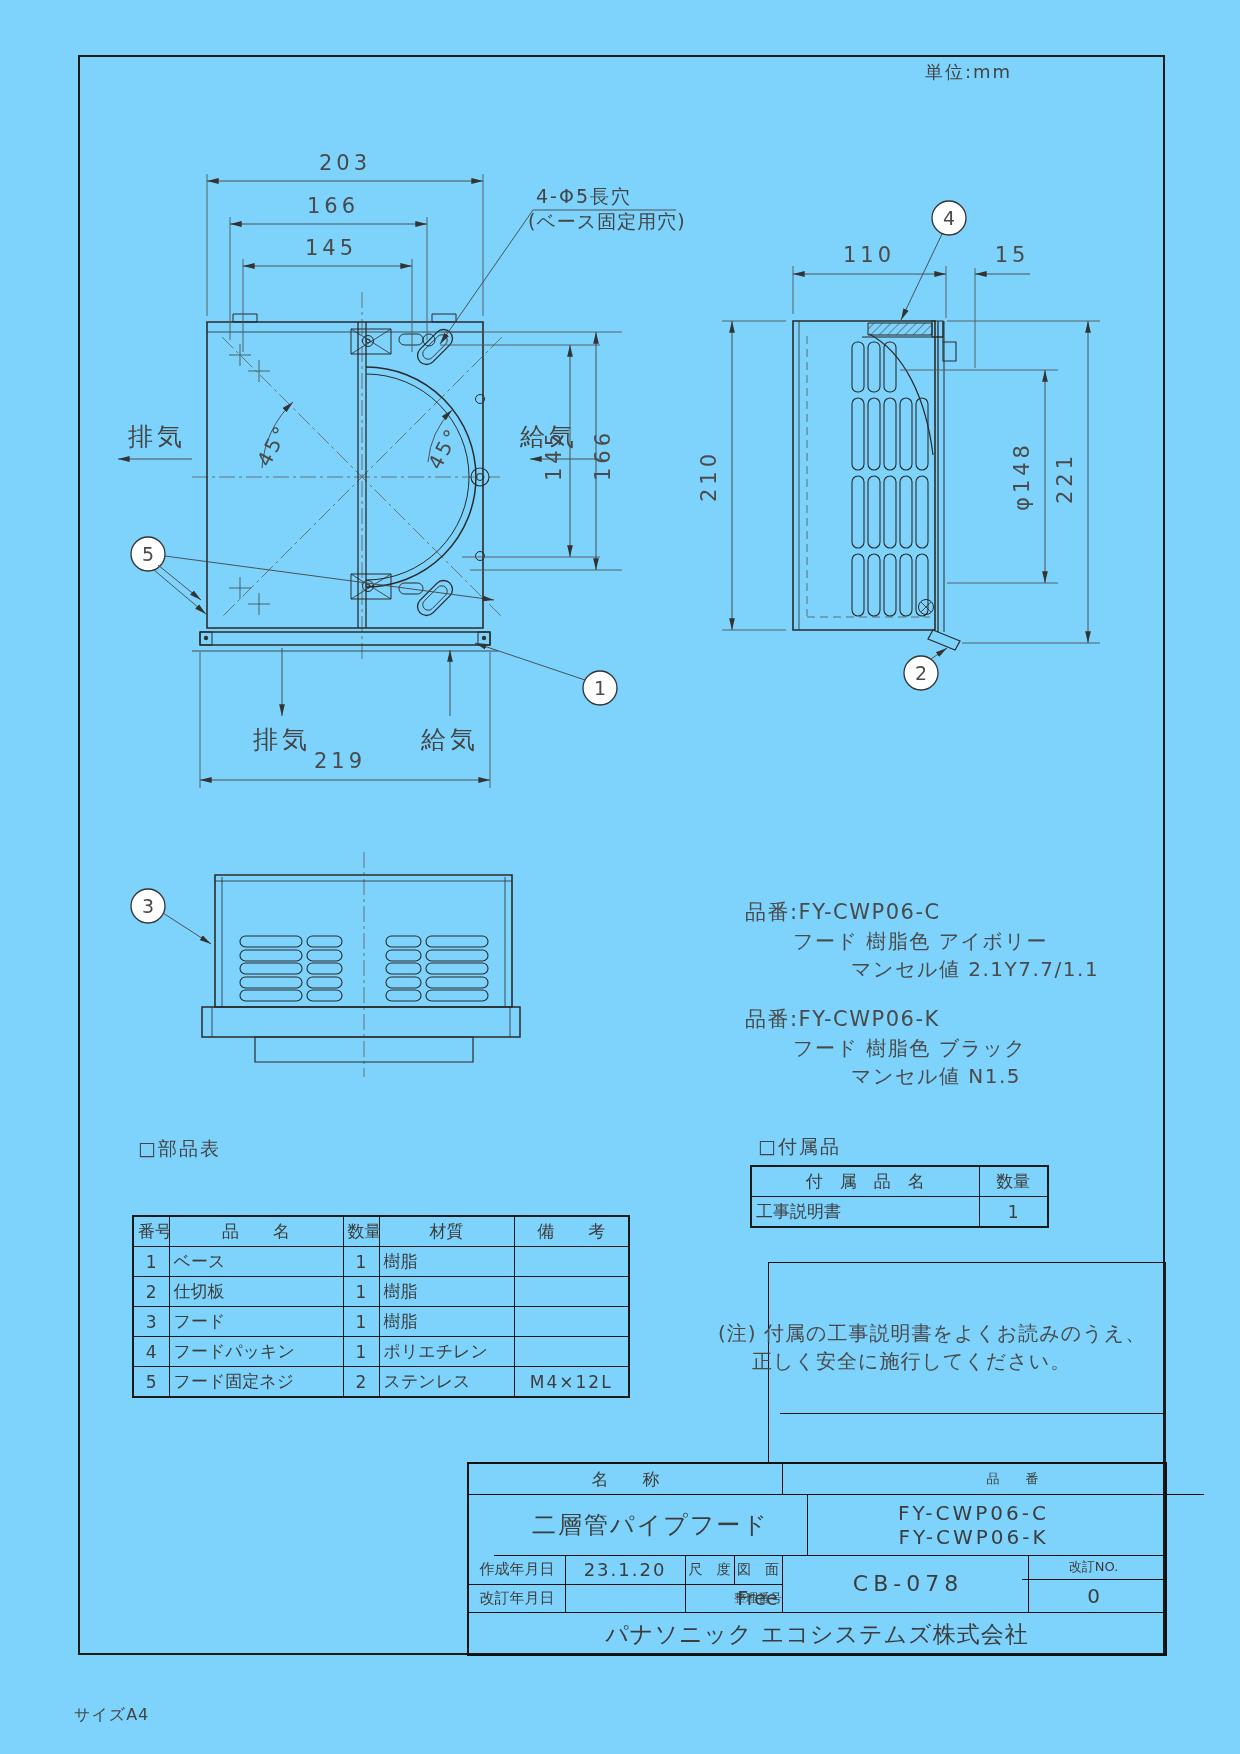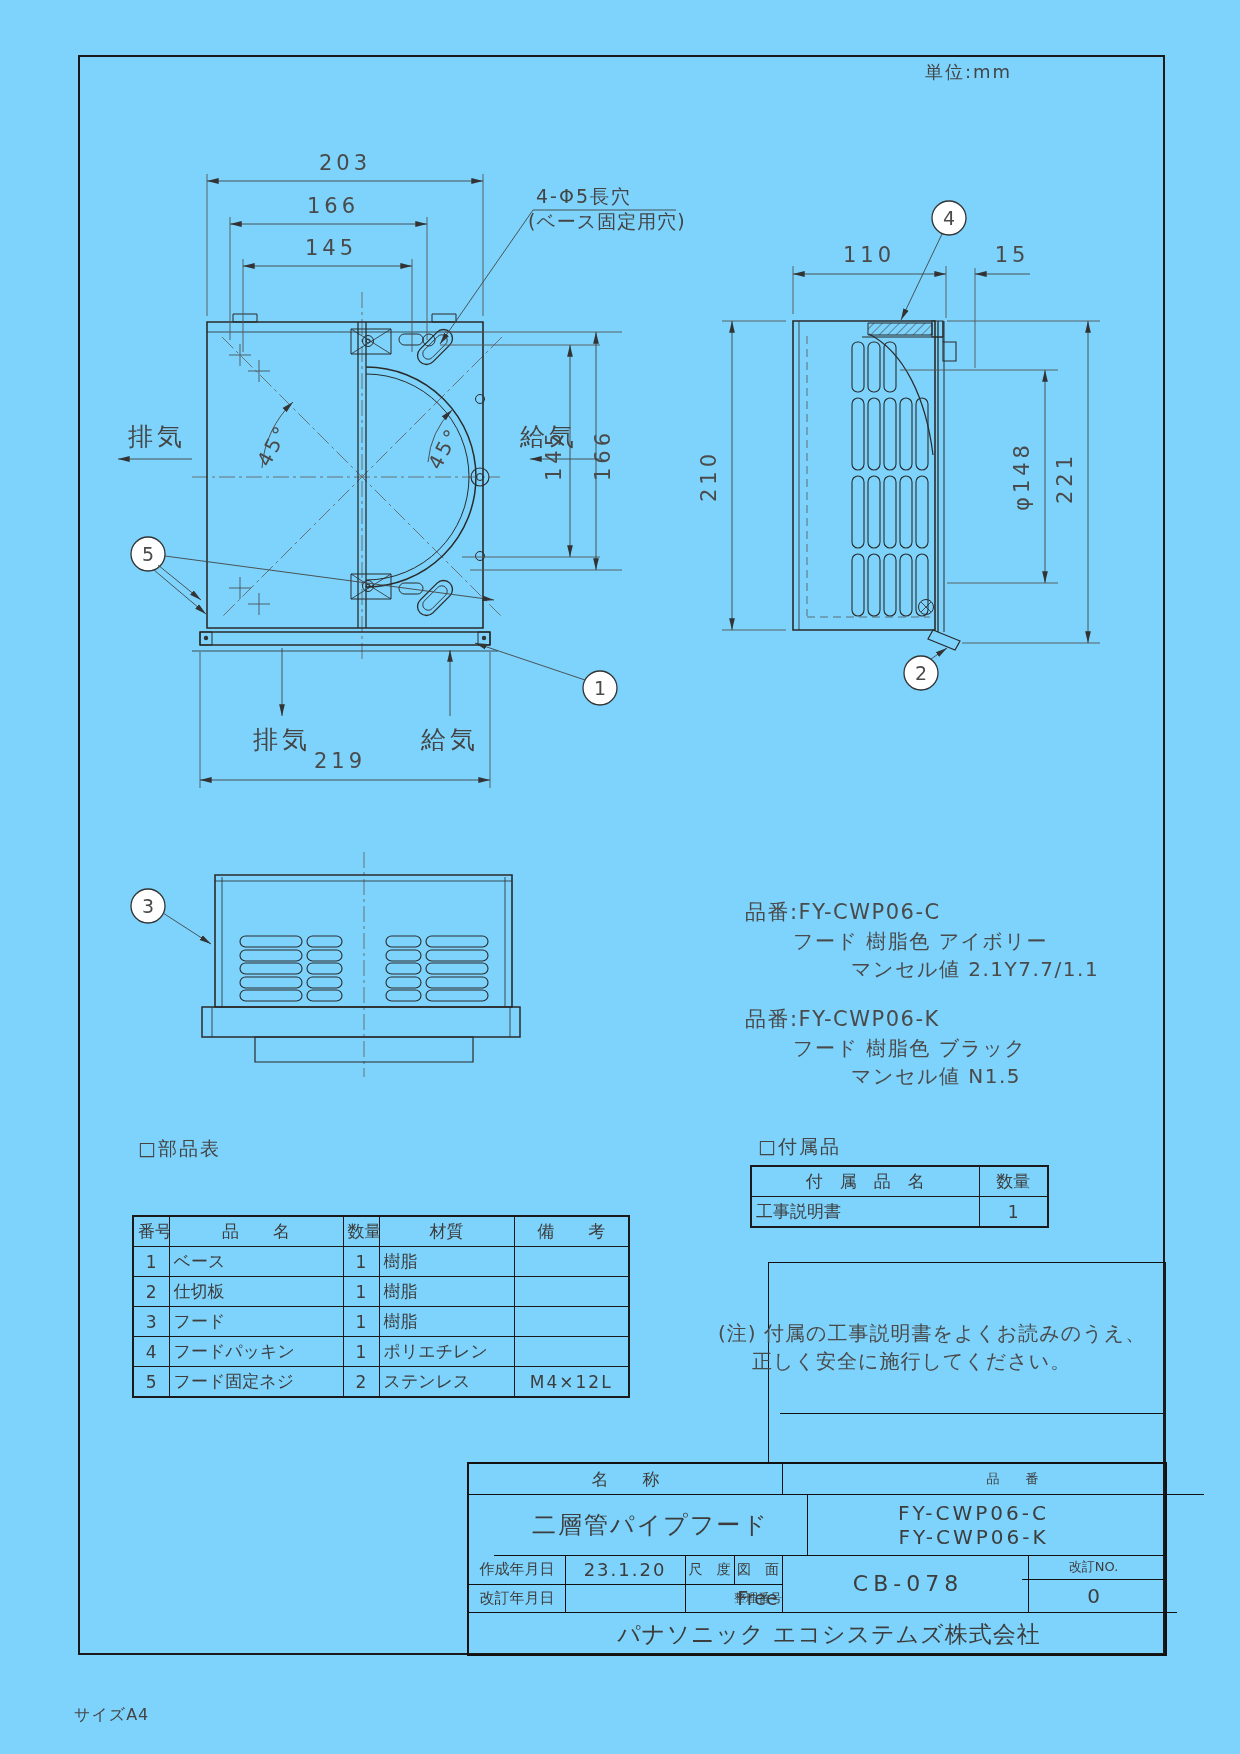--- a/index.html
+++ b/index.html
@@ -407,16 +407,16 @@
     <div class="cell" style="left:96px;top:91px;width:120px;height:29px;font-size:18px;letter-spacing:2px;">23.1.20</div>
     <div class="cell" style="left:216px;top:91px;width:49px;height:29px;font-size:14px;">尺　度</div>
     <div class="cell" style="left:265px;top:91px;width:48px;height:29px;font-size:14px;">図　面</div>
     <div class="cell" style="left:0;top:120px;width:96px;height:28px;font-size:15px;">改訂年月日</div>
     <div class="cell" style="left:96px;top:120px;width:120px;height:28px;font-size:18px;"></div>
     <div class="cell" style="left:216px;top:120px;width:49px;height:28px;font-size:19px;margin-left:48px;">Free</div>
     <div class="cell" style="left:265px;top:120px;width:48px;height:28px;font-size:12px;">整理番号</div>
     <div class="cell" style="left:313px;top:91px;width:240px;height:57px;font-size:22px;letter-spacing:5px;margin-left:6px;">CB-078</div>
     <div class="cell" style="left:553px;top:91px;width:143px;height:24px;font-size:13px;border-right:none;">改訂NO.</div>
     <div class="cell" style="left:553px;top:115px;width:143px;height:33px;font-size:20px;border-right:none;">0</div>
-    <div class="cell" style="left:12px;top:148px;width:696px;height:42px;font-size:23px;letter-spacing:1px;border-right:none;border-bottom:none;border-top:1px solid #111;">パナソニック エコシステムズ株式会社</div>
+    <div class="cell" style="left:0;top:148px;width:696px;height:42px;font-size:23px;letter-spacing:1px;border-right:none;border-bottom:none;border-top:1px solid #111;">パナソニック エコシステムズ株式会社</div>
   </div>
 
 </div>
 
 </body></html>

